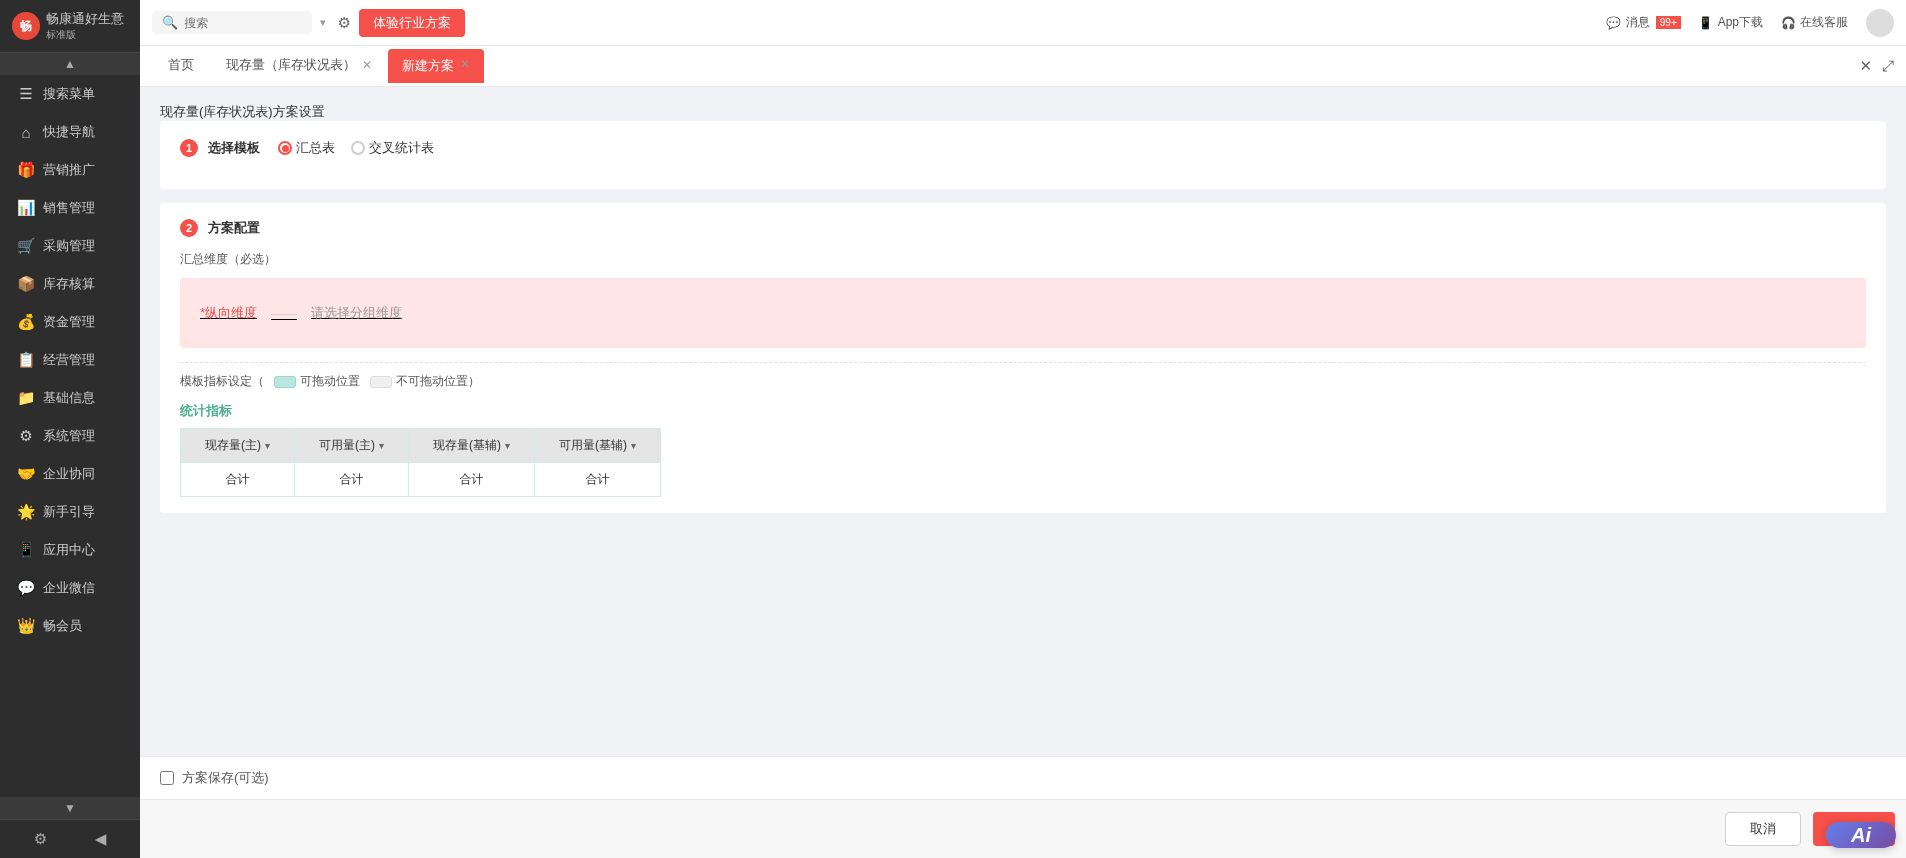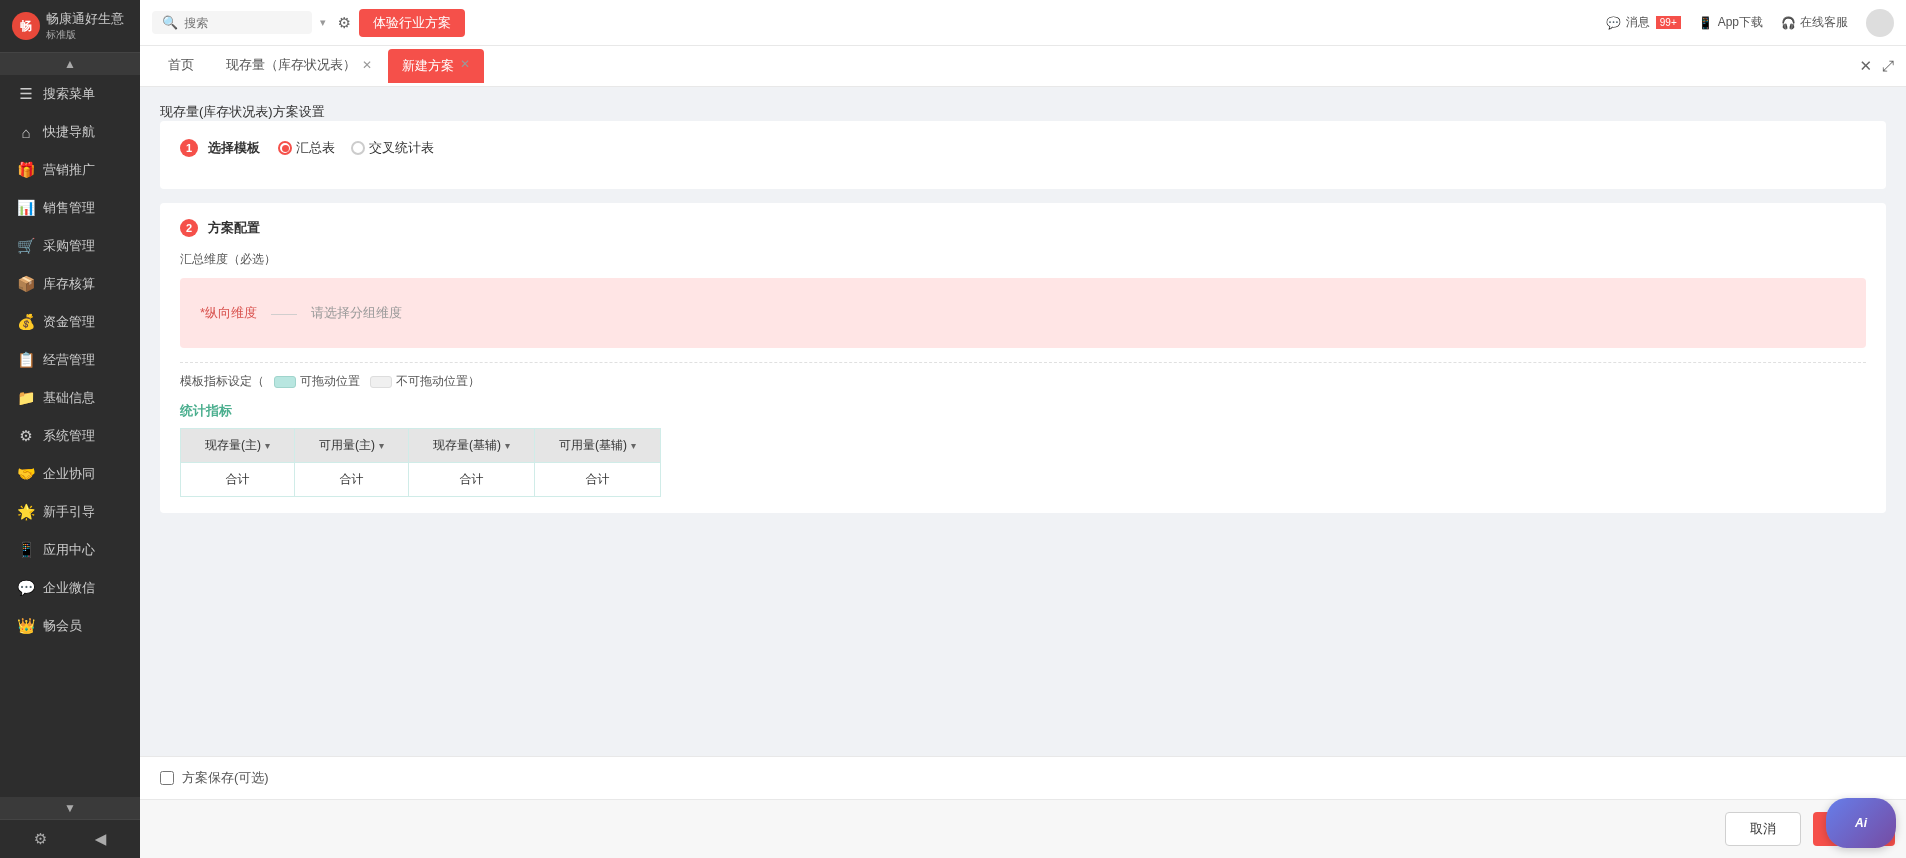--- a/index.html
+++ b/index.html
@@ -238,20 +238,21 @@
     }
     .pink-area {
       background: #ffe5e5;
       border-radius: 4px;
       padding: 22px 20px;
       margin-bottom: 14px;
       display: flex;
       align-items: center;
       gap: 14px;
       min-height: 70px;
+      text-decoration: underline;
     }
     .dim-label { font-size: 13px; color: #d9534f; }
     .dim-line { color: #ccc; }
     .dim-placeholder { font-size: 13px; color: #999; }
 
     
     .template-row {
       display: flex;
       align-items: center;
       gap: 10px;
@@ -348,28 +349,28 @@
       cursor: pointer;
       color: #fff;
     }
 
     
     .ai-bubble {
       position: fixed;
       right: 10px;
       bottom: 10px;
       width: 70px;
-      height: 50px;
+      height: 26px;
       background: linear-gradient(135deg, #667eea, #764ba2);
       border-radius: 21px;
       display: flex;
       align-items: center;
       justify-content: center;
       color: #fff;
-      font-size: 12px;
+      font-size: 20px;
       font-style: italic;
       font-weight: bold;
       cursor: pointer;
       box-shadow: 0 2px 8px rgba(0,0,0,0.2);
     }
   </style>
 </head>
 <body>
 
 <div class="sidebar">

